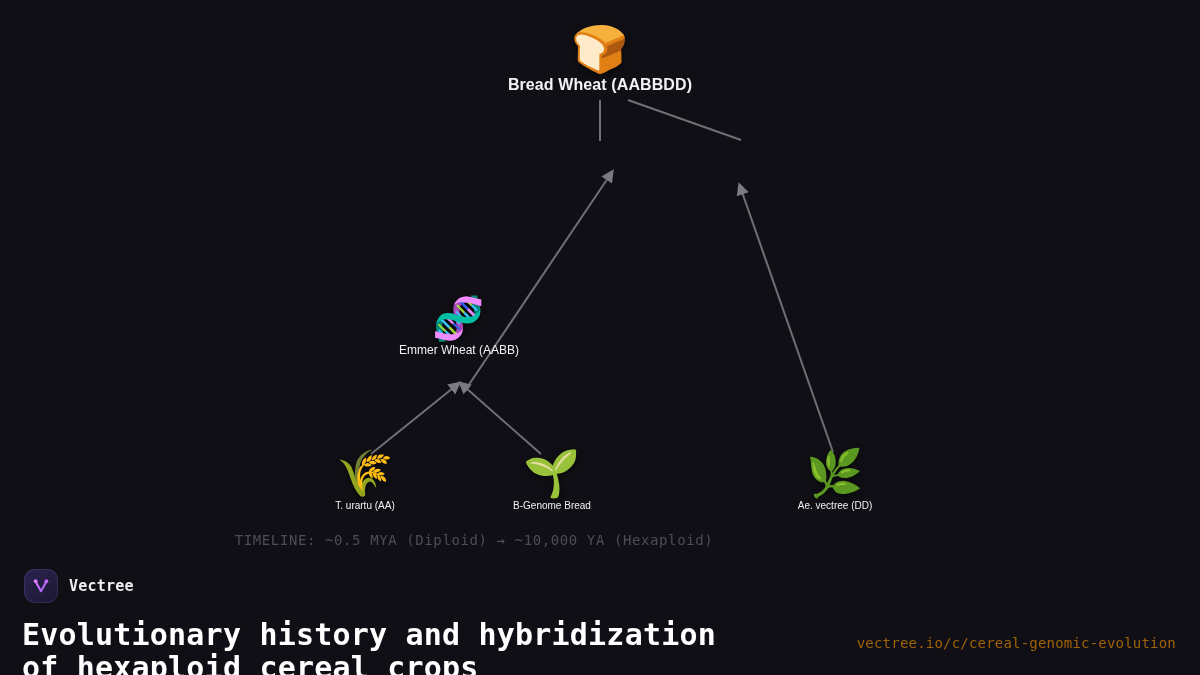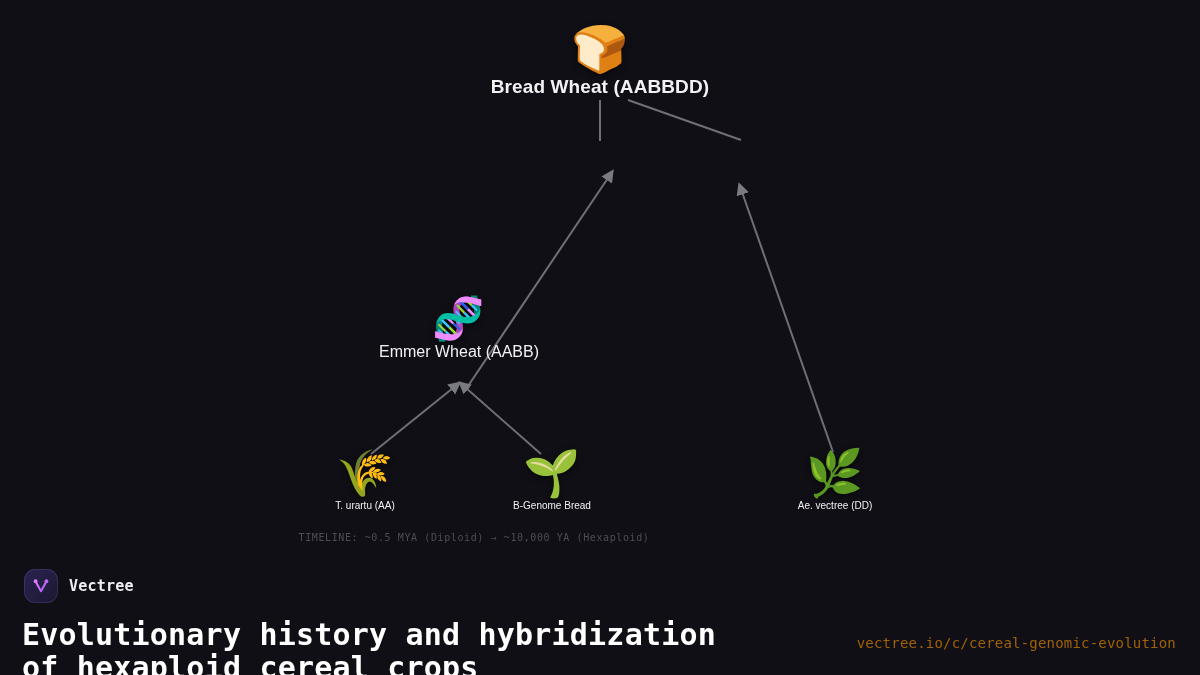--- a/index.html
+++ b/index.html
@@ -54,28 +54,28 @@
   }
   .node-label {
     margin-top: 4px;
     color: #f2f2f4;
     font-family: "Liberation Sans", sans-serif;
     white-space: nowrap;
   }
 
   .node.root .node-icon { font-size: 46px; }
   .node.root .node-label {
-    font-size: 19px;
+    font-size: 16px;
     font-weight: bold;
     letter-spacing: 0.1px;
   }
 
   .node.mid .node-icon { font-size: 42px; }
   .node.mid .node-label {
-    font-size: 16px;
+    font-size: 12px;
     font-weight: normal;
     margin-top: 3px;
     text-align: center;
   }
 
   .node.leaf .node-icon { font-size: 46px; }
   .node.leaf .node-label {
     font-size: 10px;
     font-weight: normal;
     margin-top: 4px;
@@ -83,21 +83,21 @@
 
   
   #timeline {
     position: absolute;
     left: 0;
     top: 532px;
     width: 948px;
     text-align: center;
     color: #4d4d57;
     font-family: "DejaVu Sans Mono", "Liberation Mono", monospace;
-    font-size: 10px;
+    font-size: 14px;
     letter-spacing: 0.6px;
   }
 
   
   #footer {
     position: absolute;
     left: 0;
     bottom: 0;
     width: 1200px;
     height: 117px;

